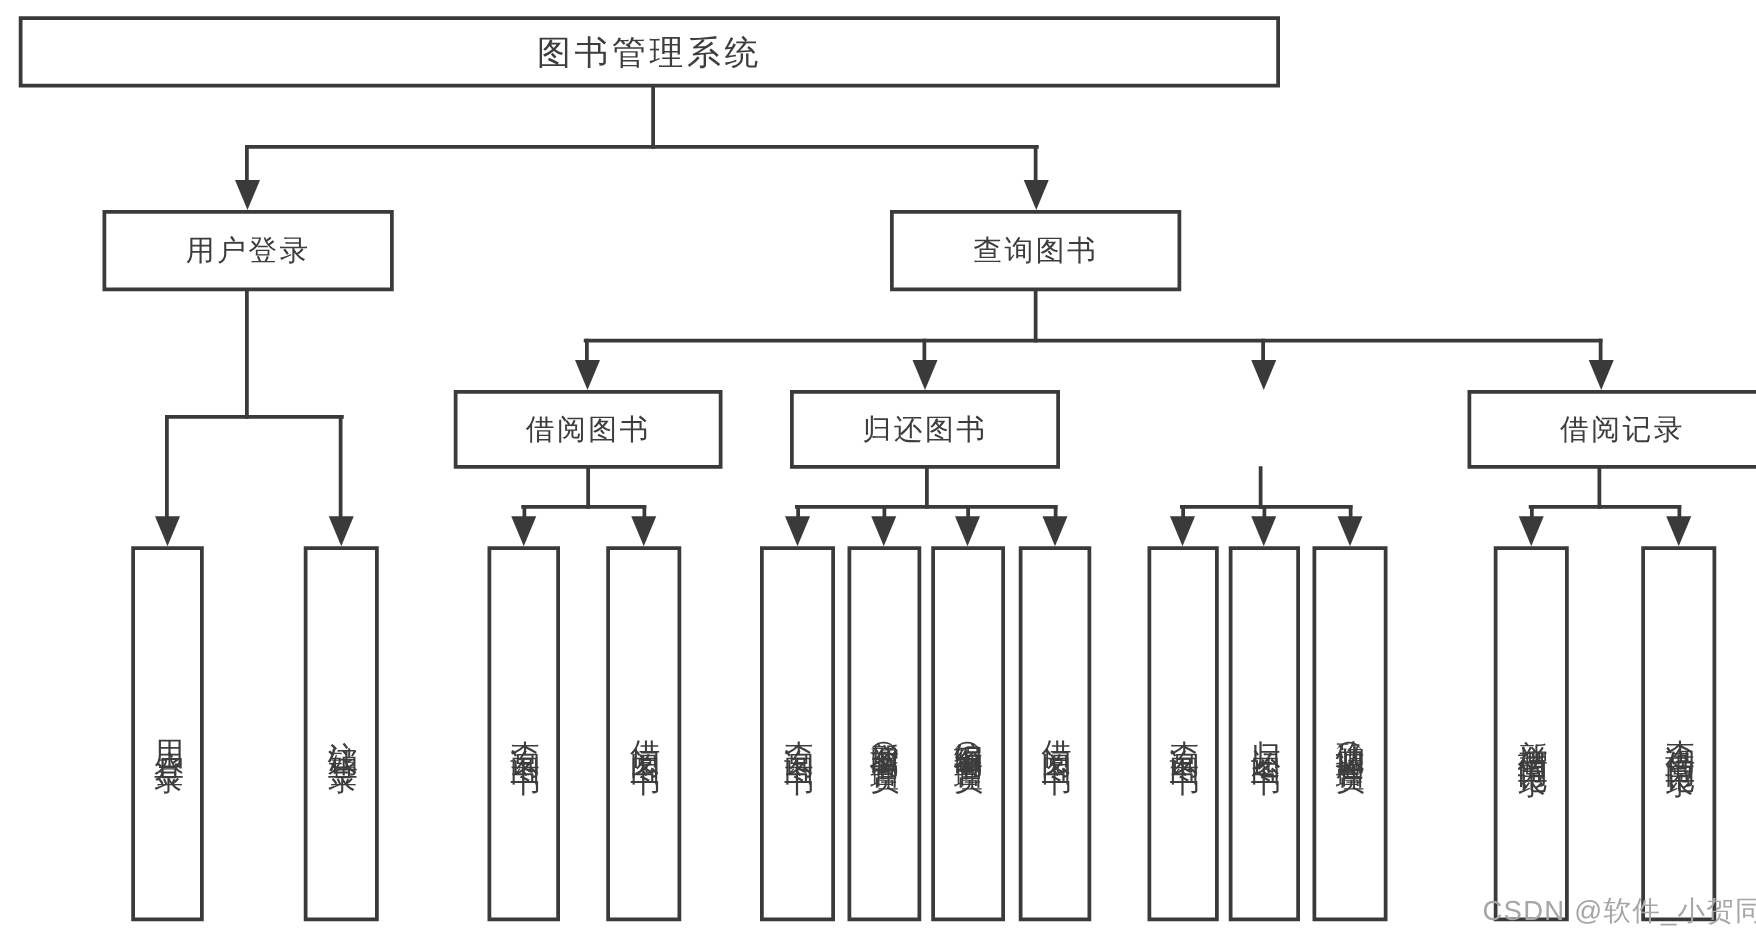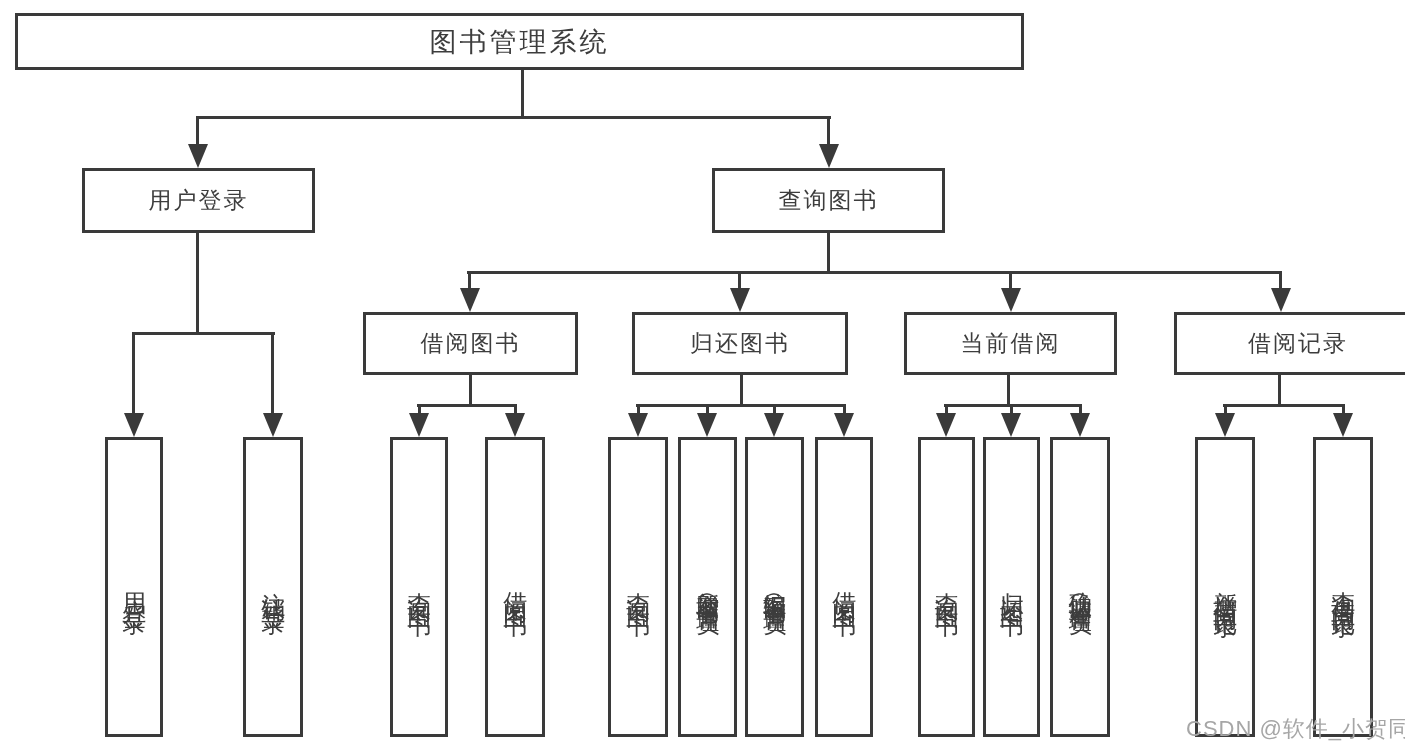--- a/index.html
+++ b/index.html
@@ -94,23 +94,20 @@
   <div class="tri" style="left:1001px;top:288px"></div>
   <div class="line" style="left:1279px;top:271px;width:3px;height:20px"></div>
   <div class="tri" style="left:1271px;top:288px"></div>
 
   <div class="box" style="left:363px;top:312px;width:215px;height:63px">
     <span class="hlabel">借阅图书</span>
   </div>
   <div class="box" style="left:632px;top:312px;width:216px;height:63px">
     <span class="hlabel">归还图书</span>
   </div>
-  <div class="box" style="left:904px;top:312px;width:213px;height:63px">
-    <span class="hlabel">当前借阅</span>
-  </div>
   <div class="box" style="left:1174px;top:312px;width:248px;height:63px">
     <span class="hlabel">借阅记录</span>
   </div>
 
   <div class="line" style="left:469px;top:373px;width:3px;height:34px"></div>
   <div class="line" style="left:417px;top:404px;width:100px;height:3px"></div>
   <div class="line" style="left:418px;top:404px;width:3px;height:12px"></div>
   <div class="tri" style="left:409px;top:413px"></div>
   <div class="line" style="left:514px;top:404px;width:3px;height:12px"></div>
   <div class="tri" style="left:505px;top:413px"></div>

